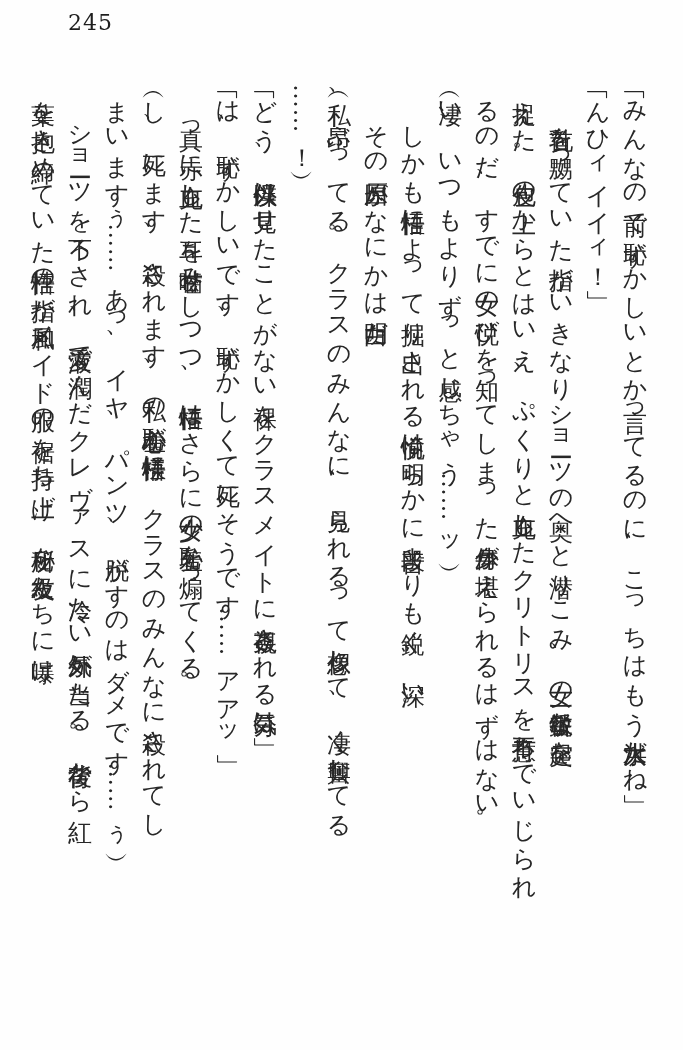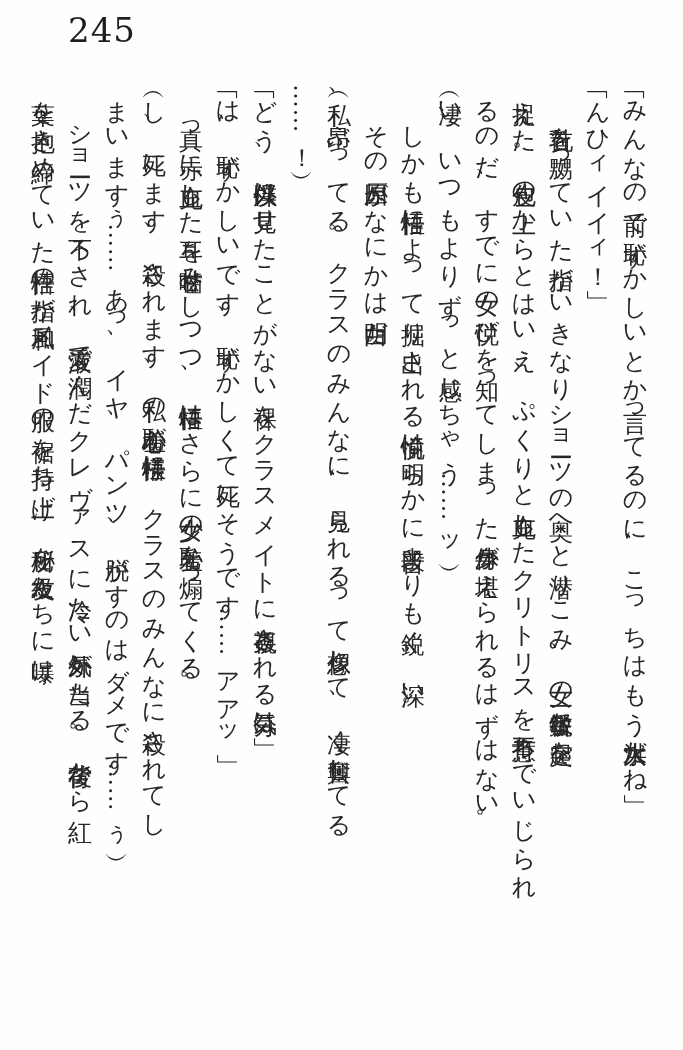--- a/index.html
+++ b/index.html
@@ -15,21 +15,21 @@
     font-family: "DejaVu Serif", serif;
   }
   .book-page {
     position: absolute;
     inset: 0;
   }
   .page-number {
     position: absolute;
     top: 10px;
     left: 68px;
-    font-size: 34px;
+    font-size: 22px;
     letter-spacing: 1px;
     color: #1e1e1e;
   }
   .text-area {
     position: absolute;
     top: 84px;
     right: 30px;
     height: 932px;
     writing-mode: vertical-rl;
     text-orientation: mixed;

